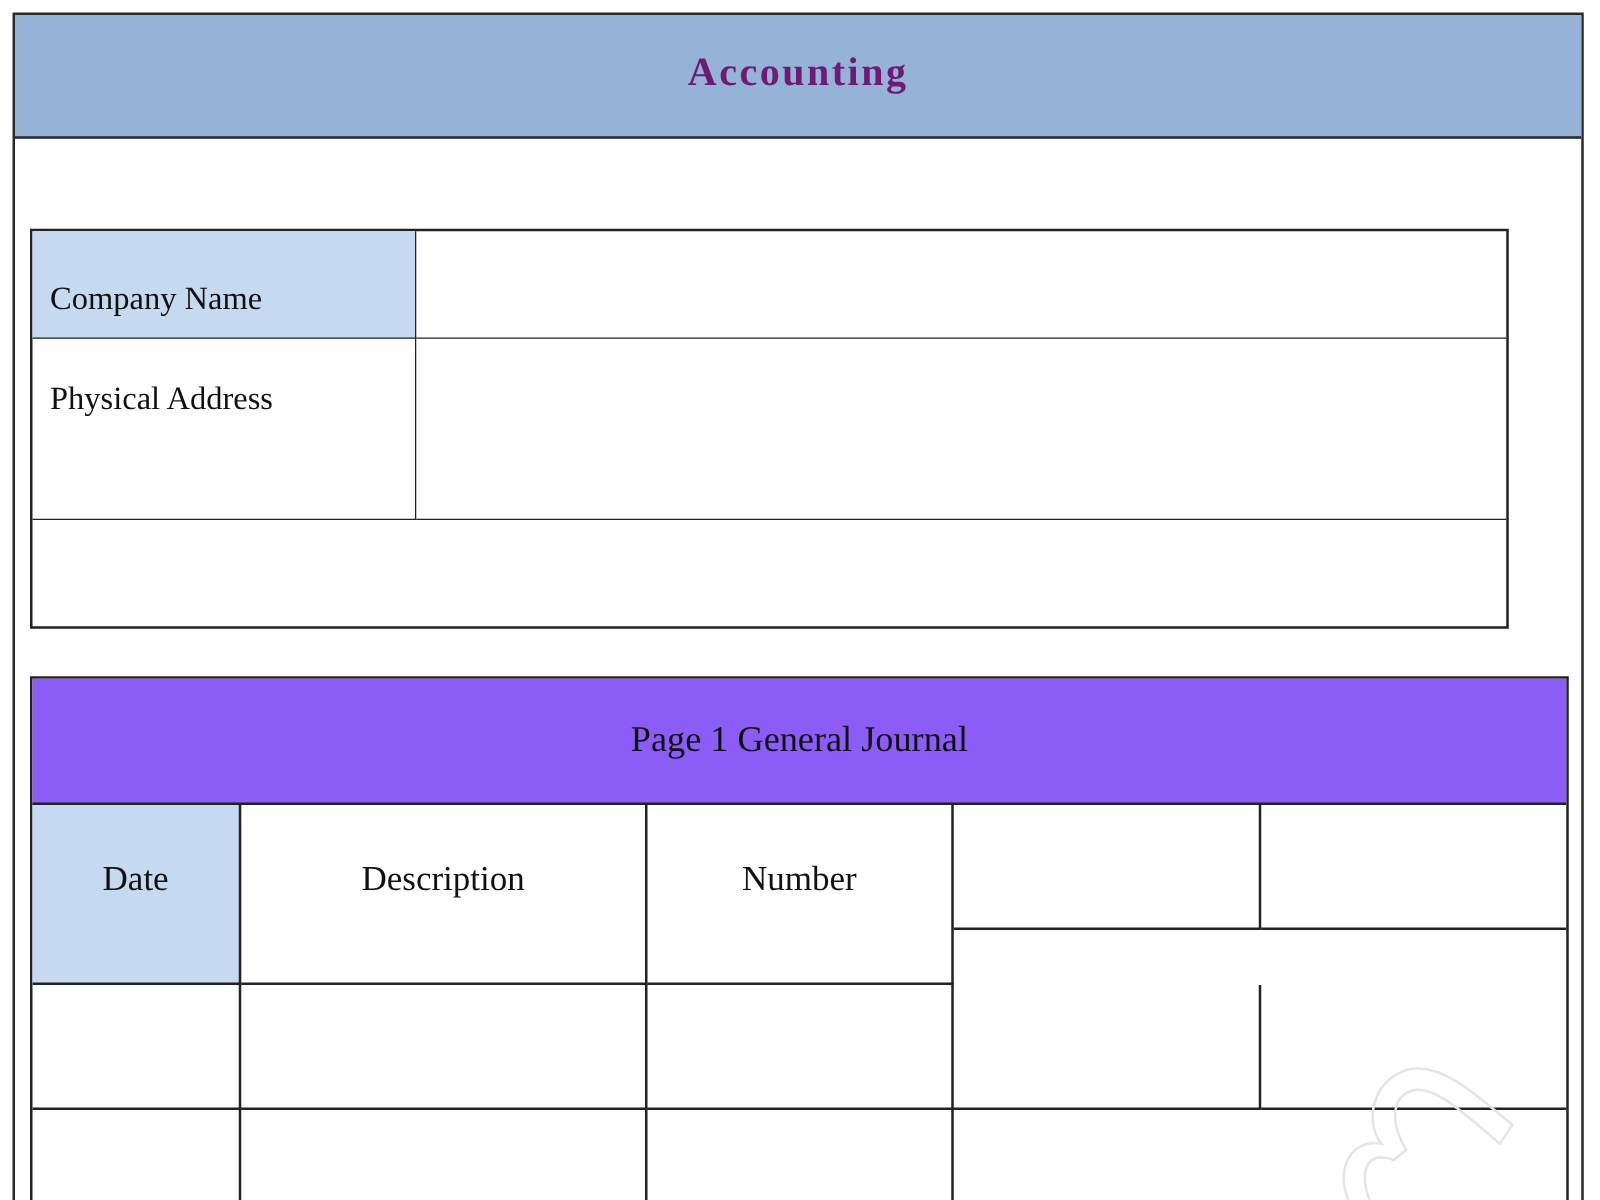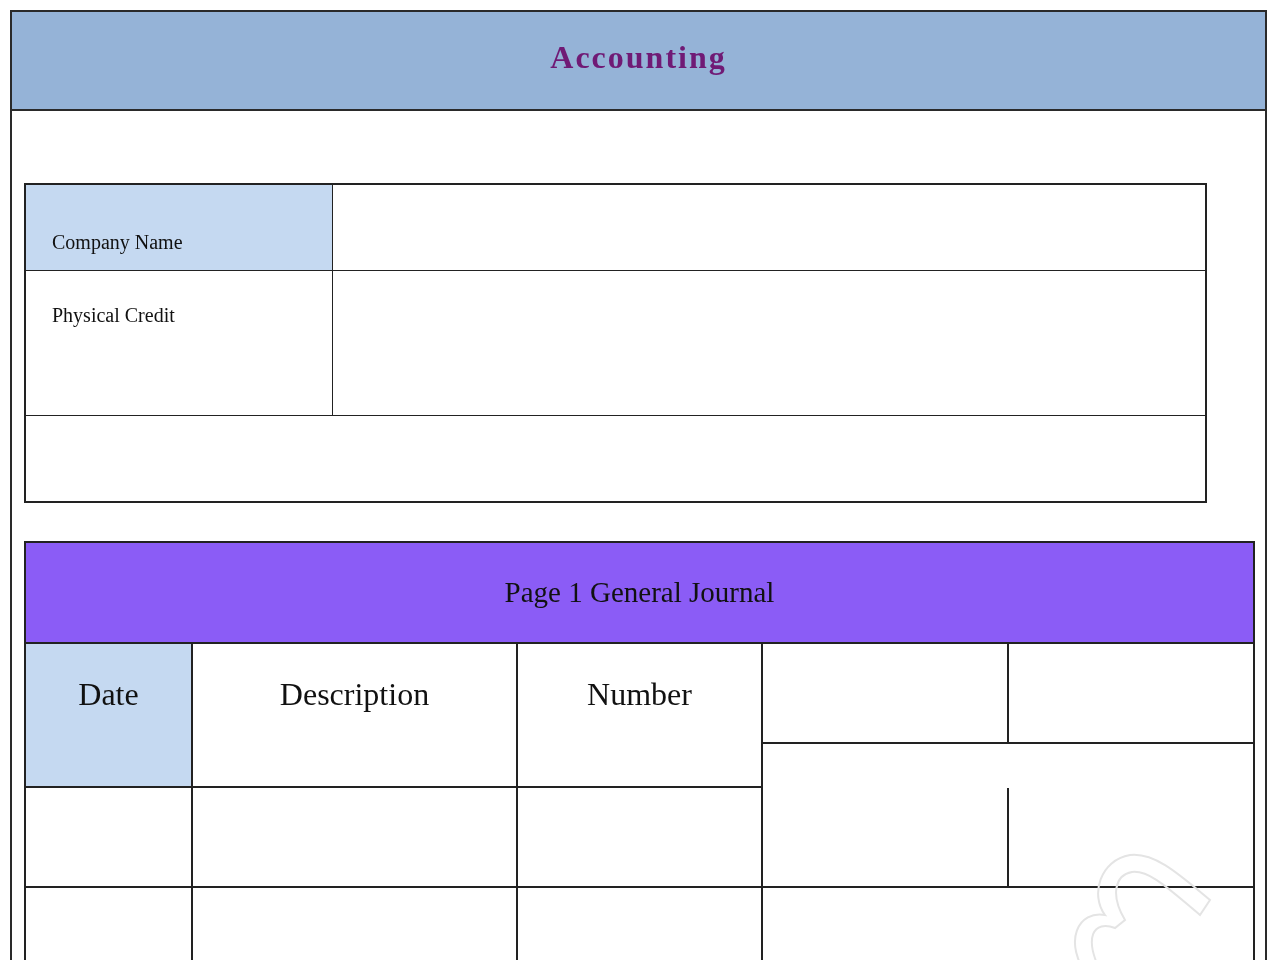--- a/index.html
+++ b/index.html
@@ -56,25 +56,24 @@
     }
     .info-table .cell {
       box-sizing: border-box;
       border-right: 1.5px solid #222;
       border-bottom: 1.5px solid #222;
       position: relative;
     }
     .info-table .cell.value { border-right: none; }
     .info-table .cell.last { border-bottom: none; }
     .info-table .label {
-      font-size: 20px;
+      font-size: 26px;
       color: #111;
       position: absolute;
       left: 14px;
-      margin-left: 12px;
     }
     .shade { background: #c5d9f1; }
     .info-table .label.bottom { bottom: 16px; }
     .info-table .label.top { top: 33px; }
     .info-table .value-input {
       width: 100%;
       height: 100%;
       border: none;
       background: transparent;
       outline: none;
@@ -105,23 +104,23 @@
     }
     .journal .cols {
       display: grid;
       grid-template-columns: 167px 325px 245px 246px 1fr;
     }
     .journal .hcell {
       height: 144px;
       border-right: 2px solid #222;
       border-bottom: 2px solid #222;
       box-sizing: border-box;
-      font-size: 32px;
+      font-size: 28px;
       text-align: center;
-      padding-top: 32px;
+      padding-top: 44px;
     }
     .journal .hcell:last-child { border-right: none; }
     .journal .dcell {
       height: 100px;
       border-right: 2px solid #222;
       border-bottom: 2px solid #222;
       box-sizing: border-box;
       background: transparent;
     }
     .journal .dcell:nth-child(5n) { border-right: none; }
@@ -156,21 +155,21 @@
 
 <div class="info-table">
   <div class="cell shade">
     <span class="label bottom">Company Name</span>
   </div>
   <div class="cell value">
     <input class="value-input" type="text" value="" style="">
   </div>
 
   <div class="cell">
-    <span class="label top">Physical Credit</span>
+    <span class="label top">Physical Address</span>
   </div>
   <div class="cell value">
     <input class="value-input" type="text" value="" style="">
   </div>
 
   <div class="cell value last">
     <input class="value-input" type="text" value="" style="">
   </div>
 </div>
 

